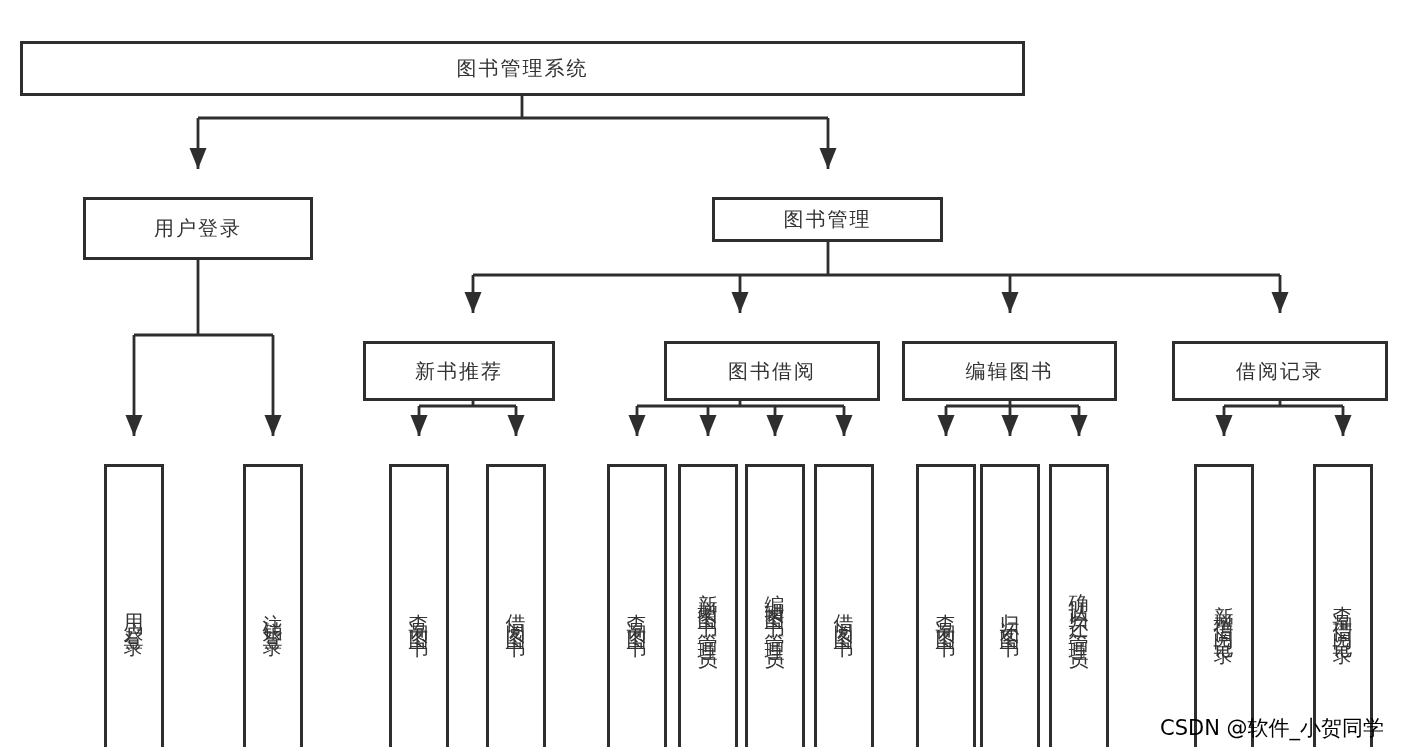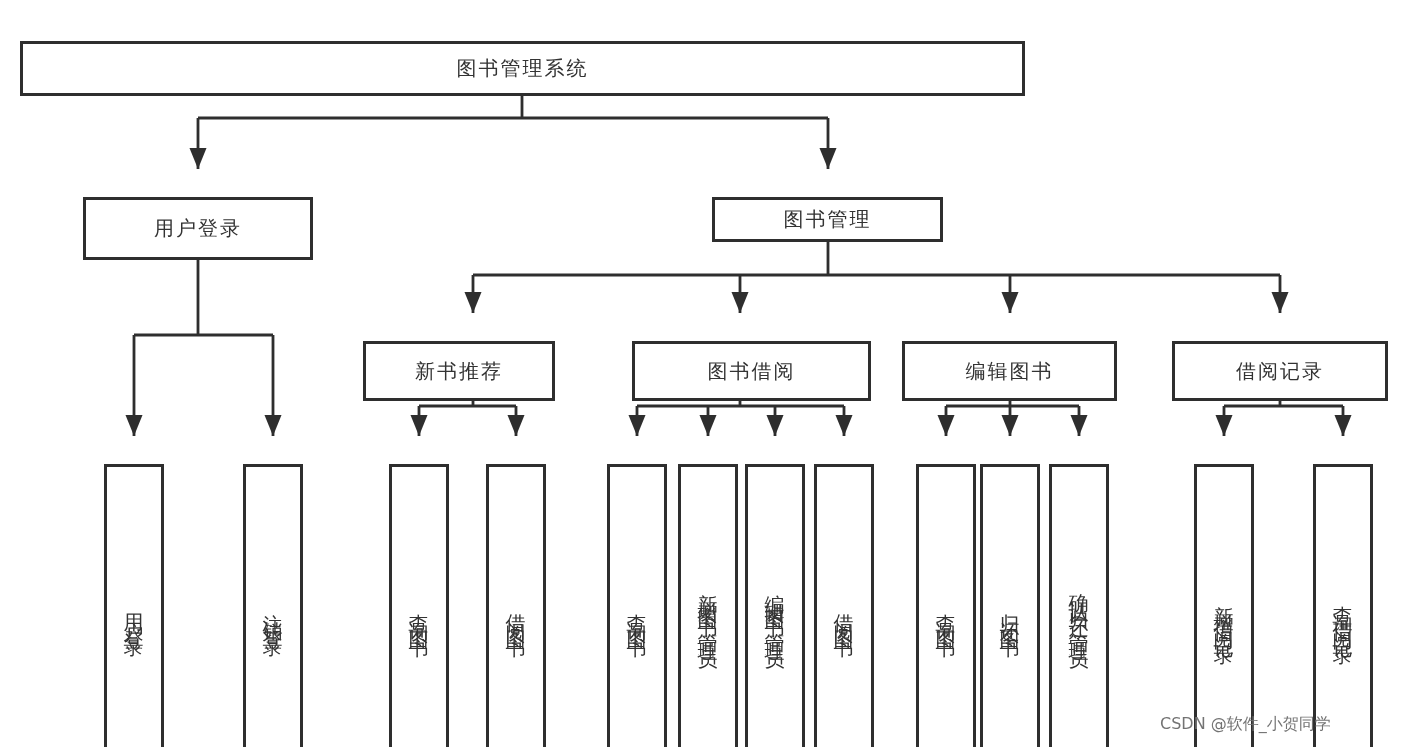--- a/index.html
+++ b/index.html
@@ -44,22 +44,22 @@
     font-size: 20px;
     letter-spacing: 8px;
     color: #333333;
     line-height: 1;
   }
   #watermark {
     position: absolute;
     left: 1160px;
     top: 714px;
     z-index: 3;
-    font-size: 16px;
-    color: #737373;
+    font-size: 21px;
+    color: #000000;
     white-space: nowrap;
   }
 </style>
 </head>
 <body>
 
 <div id="stage">
 
   <svg id="connectors" width="1405" height="747" viewBox="0 0 1405 747">
     <defs>
@@ -113,21 +113,21 @@
   <div class="node hnode" style="left:83px;top:169px;width:230px;height:63px">
     <span class="lbl">用户登录</span>
   </div>
   <div class="node hnode" style="left:712px;top:169px;width:231px;height:45px">
     <span class="lbl">图书管理</span>
   </div>
 
   <div class="node hnode" style="left:363px;top:313px;width:192px;height:60px">
     <span class="lbl">新书推荐</span>
   </div>
-  <div class="node hnode" style="left:632px;top:313px;width:239px;height:60px">
+  <div class="node hnode" style="left:664px;top:313px;width:216px;height:60px">
     <span class="lbl">图书借阅</span>
   </div>
   <div class="node hnode" style="left:902px;top:313px;width:215px;height:60px">
     <span class="lbl">编辑图书</span>
   </div>
   <div class="node hnode" style="left:1172px;top:313px;width:216px;height:60px">
     <span class="lbl">借阅记录</span>
   </div>
 
   <div class="node vnode" style="left:104px;top:436px;width:60px;height:300px">

